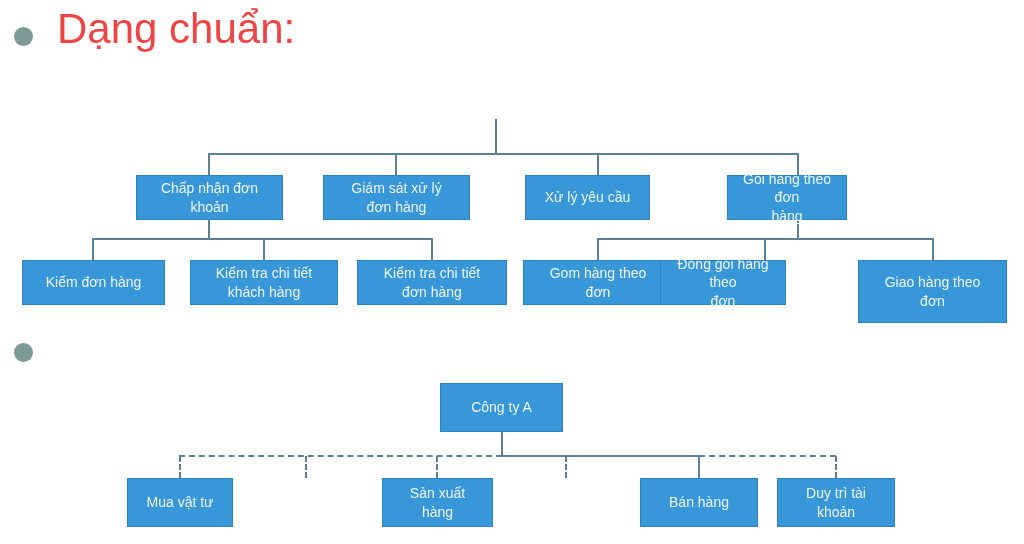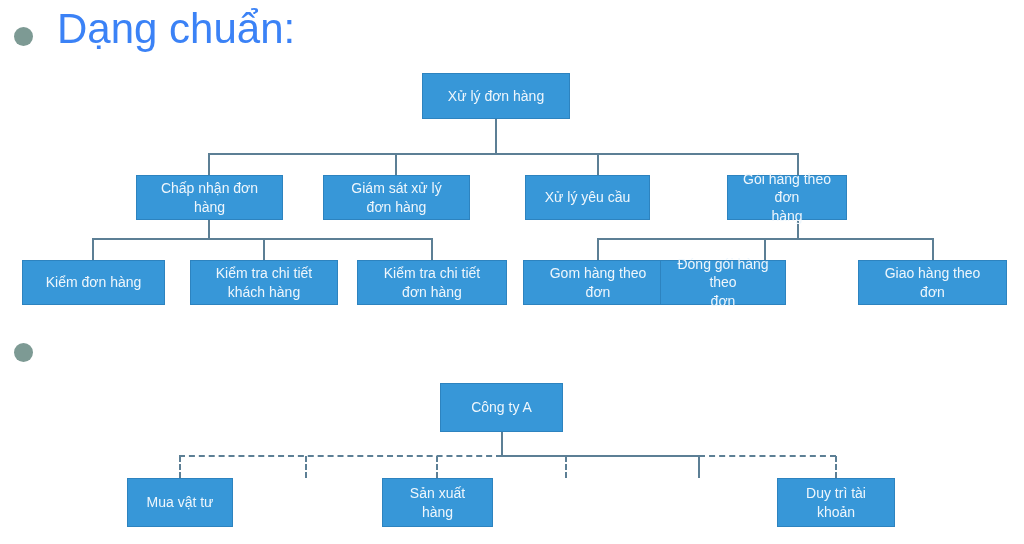--- a/index.html
+++ b/index.html
@@ -2,21 +2,21 @@
 <html><head>
 <meta charset="utf-8">
 <style>
   html,body{margin:0;padding:0;}
   .page{
     position:relative;width:1024px;height:544px;background:#ffffff;
     font-family:"Liberation Sans",sans-serif;overflow:hidden;
   }
   .bullet{position:absolute;width:19px;height:19px;border-radius:50%;background:#7d9a94;}
   .heading{
-    position:absolute;color:#3b82f6;font-size:42px;line-height:1.1;
+    position:absolute;color:#ef4444;font-size:42px;line-height:1.1;
     font-family:"Liberation Sans",sans-serif;letter-spacing:0px;
   }
   .node{
     position:absolute;background:#3797d8;border:1px solid #2d83bf;color:#eef6fc;
     font-size:14px;line-height:1.3;display:flex;align-items:center;justify-content:center;
     text-align:center;white-space:pre-line;box-sizing:border-box;padding:1px 3px;
   }
   .hline{position:absolute;height:0;border-top:2px solid #5c7f95;}
   .vline{position:absolute;width:0;border-left:2px solid #5c7f95;}
   .hline.dashed{border-top-style:dashed;}
@@ -42,56 +42,56 @@
   <div class="vline" style="left:92px;top:238px;height:23px"></div>
   <div class="vline" style="left:263px;top:238px;height:23px"></div>
   <div class="vline" style="left:431px;top:238px;height:23px"></div>
 
   <div class="vline" style="left:797px;top:220px;height:20px"></div>
   <div class="hline" style="left:597px;top:238px;width:337px"></div>
   <div class="vline" style="left:597px;top:238px;height:23px"></div>
   <div class="vline" style="left:764px;top:238px;height:23px"></div>
   <div class="vline" style="left:932px;top:238px;height:23px"></div>
 
-  <div class="node" style="left:422px;top:73px;width:148px;height:46px">Xử lý đơn hàng</div>
 
   <div class="node" style="left:136px;top:175px;width:147px;height:45px">Chấp nhận đơn
-hàng</div>
+khoản</div>
   <div class="node" style="left:323px;top:175px;width:147px;height:45px">Giám sát xử lý
 đơn hàng</div>
   <div class="node" style="left:525px;top:175px;width:125px;height:45px">Xử lý yêu cầu</div>
   <div class="node" style="left:727px;top:175px;width:120px;height:45px">Gói hàng theo đơn
 hàng</div>
 
   <div class="node" style="left:22px;top:260px;width:143px;height:45px">Kiểm đơn hàng</div>
   <div class="node" style="left:190px;top:260px;width:148px;height:45px">Kiểm tra chi tiết
 khách hàng</div>
   <div class="node" style="left:357px;top:260px;width:150px;height:45px">Kiểm tra chi tiết
 đơn hàng</div>
   <div class="node" style="left:523px;top:260px;width:150px;height:45px">Gom hàng theo
 đơn</div>
   <div class="node" style="left:660px;top:260px;width:126px;height:45px">Đóng gói hàng theo
 đơn</div>
-  <div class="node" style="left:858px;top:260px;width:149px;height:45px">Giao hàng theo
+  <div class="node" style="left:858px;top:260px;width:149px;height:63px">Giao hàng theo
 đơn</div>
 
   <span class="bullet" style="left:14px;top:343px"></span>
 
   <div class="vline" style="left:501px;top:432px;height:24px"></div>
   <div class="hline dashed" style="left:179px;top:455px;width:323px"></div>
   <div class="hline" style="left:501px;top:455px;width:198px"></div>
   <div class="hline dashed" style="left:699px;top:455px;width:137px"></div>
   <div class="vline dashed" style="left:179px;top:456px;height:22px"></div>
   <div class="vline dashed" style="left:305px;top:456px;height:22px"></div>
   <div class="vline dashed" style="left:436px;top:456px;height:22px"></div>
   <div class="vline dashed" style="left:565px;top:456px;height:22px"></div>
   <div class="vline" style="left:698px;top:455px;height:23px"></div>
   <div class="vline dashed" style="left:835px;top:456px;height:22px"></div>
 
   <div class="node" style="left:127px;top:478px;width:106px;height:49px">Mua vật tư</div>
 
   <div class="node" style="left:440px;top:383px;width:123px;height:49px">Công ty A</div>
   <div class="node" style="left:382px;top:478px;width:111px;height:49px">Sản xuất
 hàng</div>
+  <div class="node" style="left:640px;top:478px;width:118px;height:49px">Bán hàng</div>
   <div class="node" style="left:777px;top:478px;width:118px;height:49px">Duy trì tài
 khoản</div>
 
 </div>
 
 </body></html>

